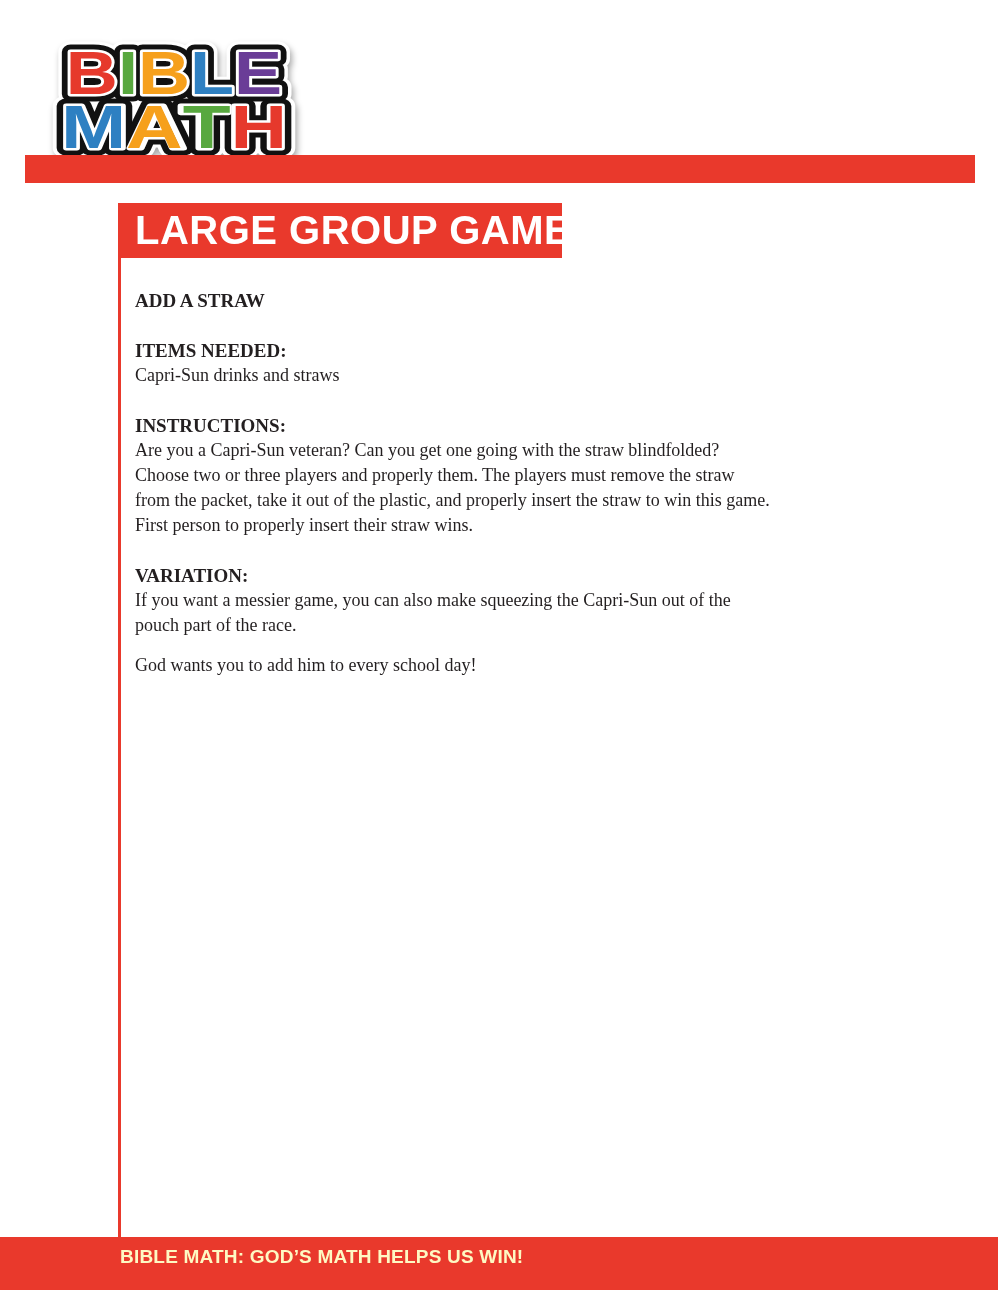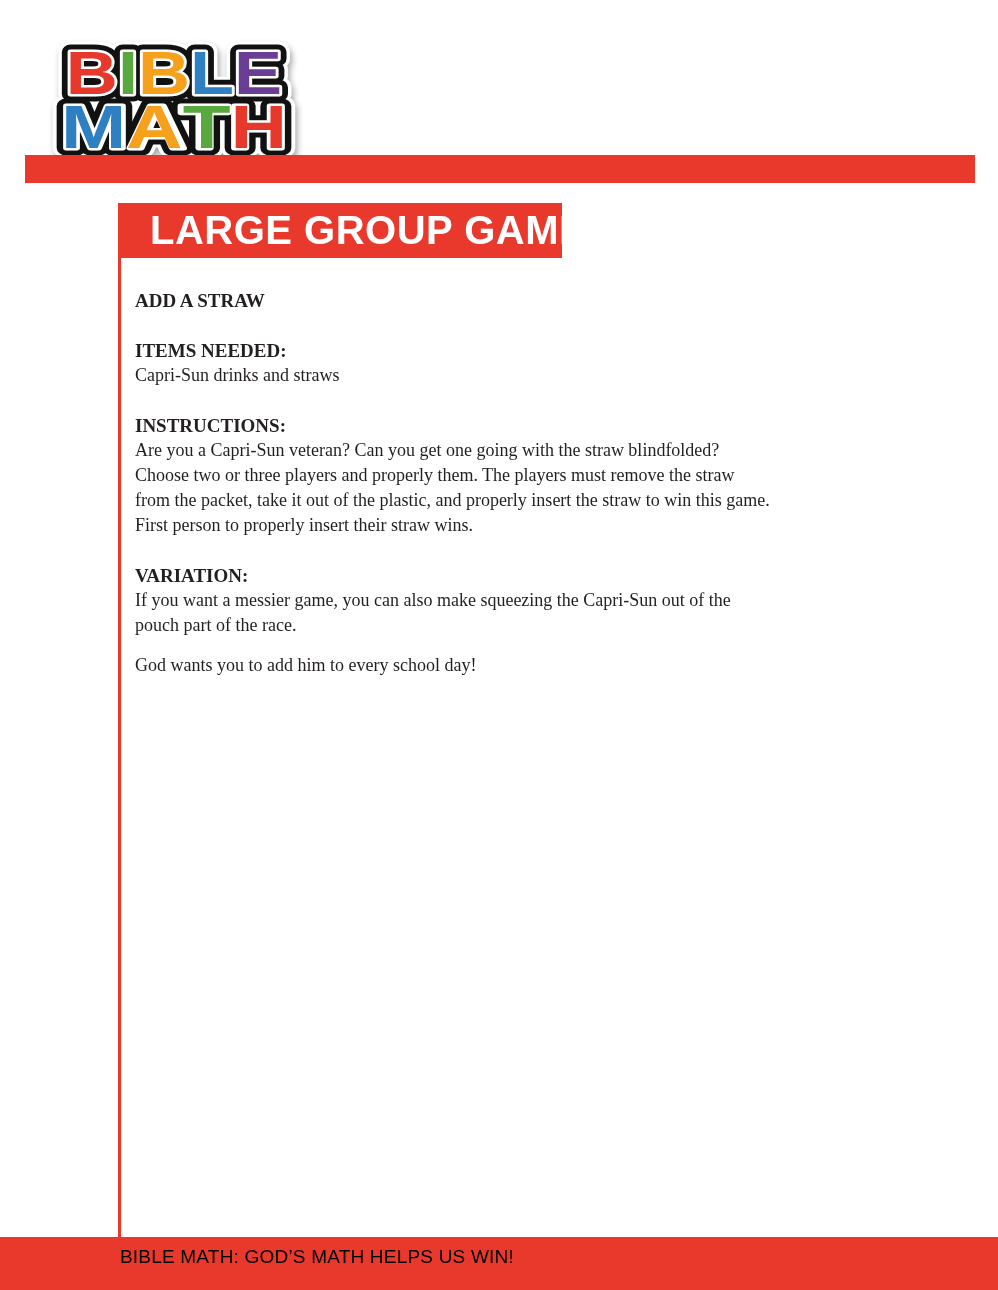--- a/index.html
+++ b/index.html
@@ -48,21 +48,21 @@
     border-left: 3px solid var(--accent, #e9392c);
     box-sizing: border-box;
   }
 
   .title-bar {
     margin-left: -3px;
     width: 444px;
     height: 55px;
     background: var(--accent, #e9392c);
     line-height: 55px;
-    padding-left: 32px;
+    padding-left: 17px;
     box-sizing: border-box;
   }
   .title-bar h1 {
     margin: 0;
     font-size: 40px;
     font-weight: bold;
     color: #ffffff;
     letter-spacing: 0.5px;
     line-height: 55px;
     white-space: nowrap;
@@ -91,22 +91,22 @@
     position: absolute;
     left: 0;
     bottom: 0;
     width: 998px;
     height: 53px;
     background: var(--accent, #e9392c);
     box-sizing: border-box;
     padding: 9px 0 0 120px;
   }
   .footer .footer-text {
-    color: #000000;
-    font-weight: normal;
+    color: #fef9c3;
+    font-weight: bold;
     font-size: 19px;
     letter-spacing: 0.2px;
     white-space: nowrap;
   }
 </style>
 </head>
 <body>
 
 <div class="page">
 

